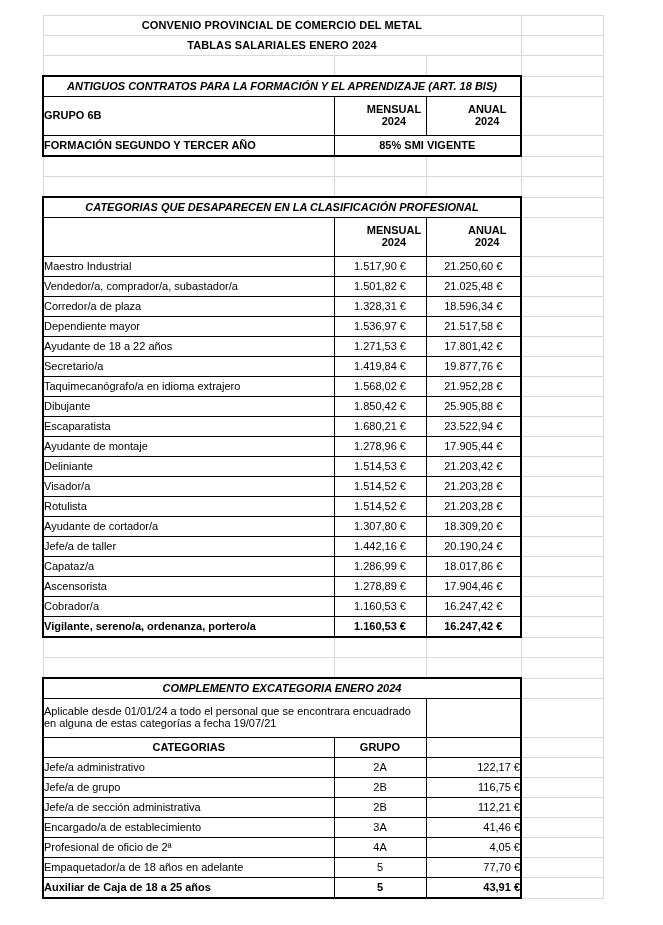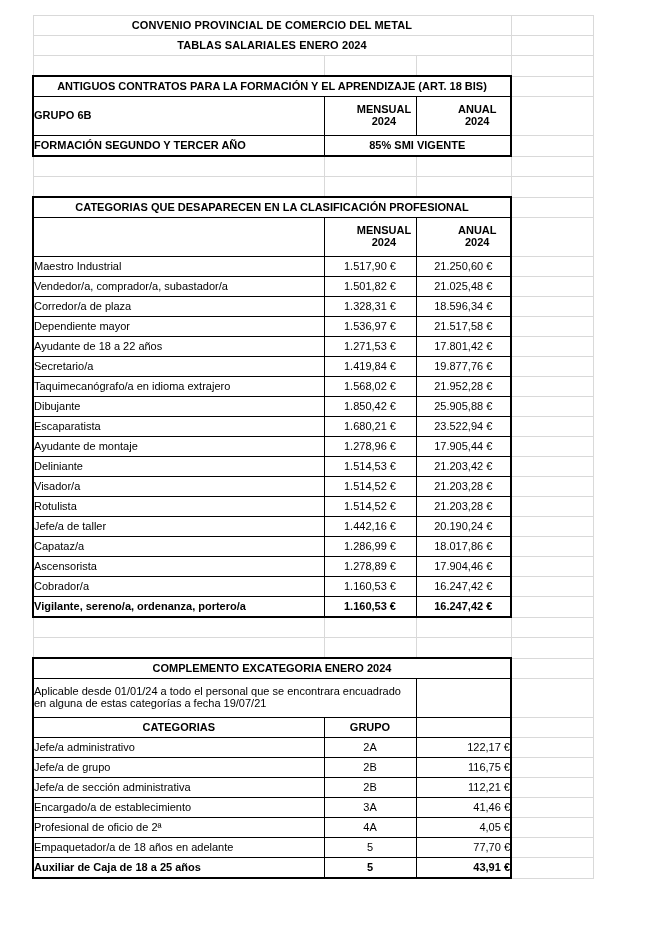--- a/index.html
+++ b/index.html
@@ -12,21 +12,21 @@
     height: 925px;
     position: relative;
     font-family: "Liberation Sans", sans-serif;
     color: #000000;
     overflow: hidden;
   }
 
   
   #sheet {
     position: absolute;
-    left: 32px;
+    left: 42px;
     top: 15px;
     width: 560px;
     border-collapse: collapse;
     table-layout: fixed;
   }
   #sheet td {
     border: 1px solid #d9d9d9;
     padding: 0;
     height: 19px;
     vertical-align: middle;
@@ -34,21 +34,21 @@
     line-height: 1.05;
   }
 
   
   .colA { width: 291px; }
   .colB { width: 92px; }
   .colC { width: 95px; }
   .colD { width: 82px; }
 
   
-  .bt { border-top: 2px solid #000000 !important; }
+  .bt { border-top: 2px solid #000000 !important; font-style: italic; }
   .bb { border-bottom: 2px solid #000000 !important; font-weight: bold; }
   .bl { border-left: 2px solid #000000 !important; }
   .br { border-right: 2px solid #000000 !important; }
   .bx { border: 1px solid #000000 !important; }
   .bx.bt { border-top: 2px solid #000000 !important; }
   .bx.bb { border-bottom: 2px solid #000000 !important; }
   .bx.bl { border-left: 2px solid #000000 !important; }
   .bx.br { border-right: 2px solid #000000 !important; }
 
   
@@ -237,20 +237,26 @@
       <td class="bx br ctr">21.203,28 €</td>
       <td></td>
     </tr>
     <tr class="data">
       <td class="bx bl lft">Rotulista</td>
       <td class="bx ctr">1.514,52 €</td>
       <td class="bx br ctr">21.203,28 €</td>
       <td></td>
     </tr>
     <tr class="data">
+      <td class="bx bl lft">Ayudante de cortador/a</td>
+      <td class="bx ctr">1.307,80 €</td>
+      <td class="bx br ctr">18.309,20 €</td>
+      <td></td>
+    </tr>
+    <tr class="data">
       <td class="bx bl lft">Jefe/a de taller</td>
       <td class="bx ctr">1.442,16 €</td>
       <td class="bx br ctr">20.190,24 €</td>
       <td></td>
     </tr>
     <tr class="data">
       <td class="bx bl lft">Capataz/a</td>
       <td class="bx ctr">1.286,99 €</td>
       <td class="bx br ctr">18.017,86 €</td>
       <td></td>

